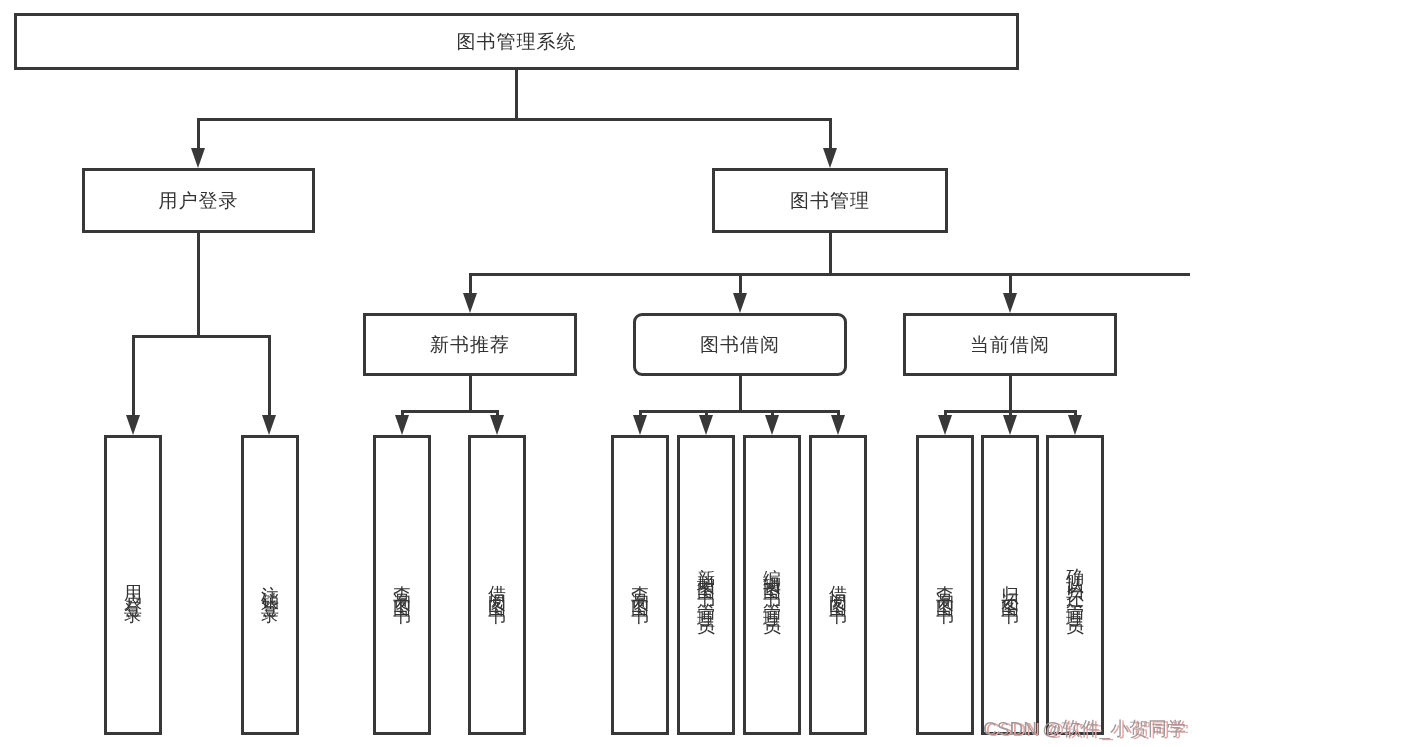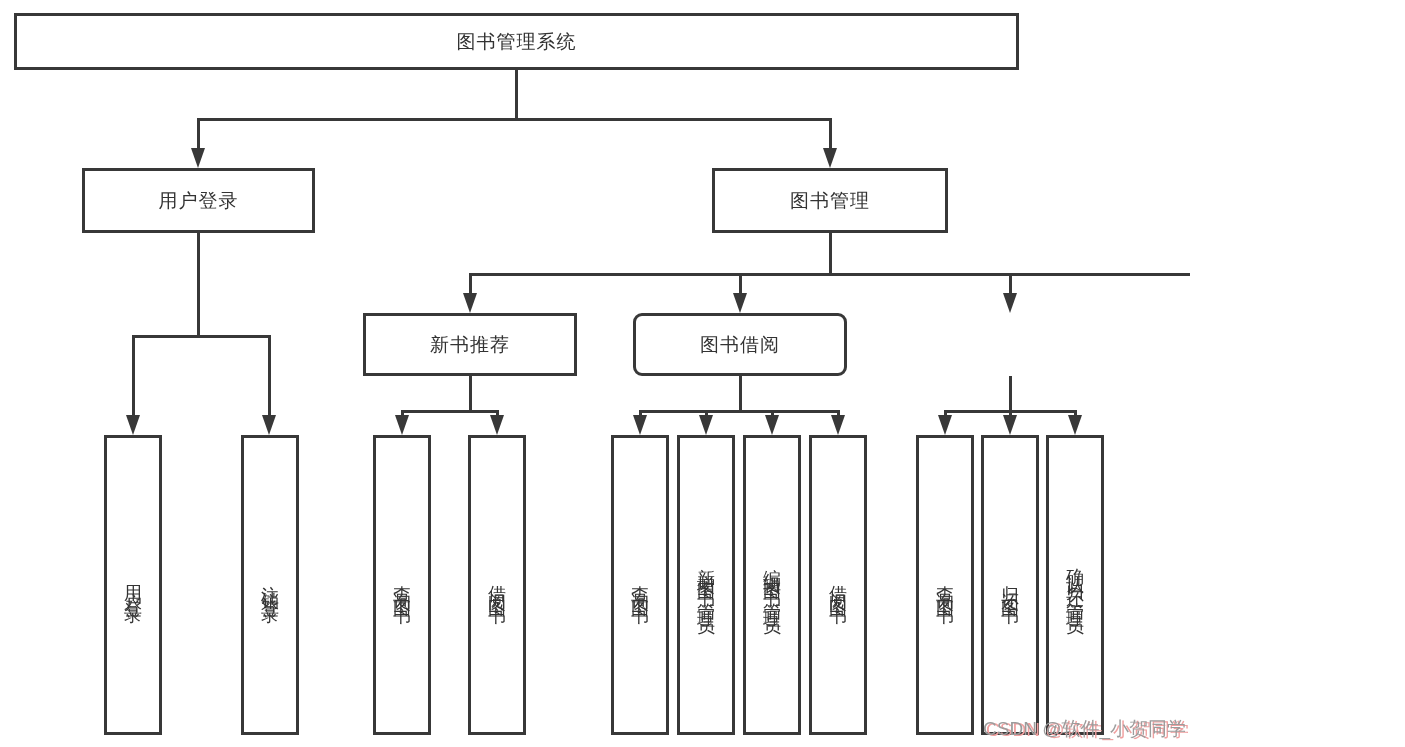--- a/index.html
+++ b/index.html
@@ -106,20 +106,23 @@
   <div class="arrowhead" style="left:1003px; top:293px;"></div>
   <div class="vline" style="left:1279px; top:273px; height:22px;"></div>
   <div class="arrowhead" style="left:1273px; top:293px;"></div>
 
   <div class="box" style="left:363px; top:313px; width:214px; height:63px;">
     <span>新书推荐</span>
   </div>
   <div class="box" style="left:633px; top:313px; width:214px; height:63px;border-radius:9px;">
     <span>图书借阅</span>
   </div>
+  <div class="box" style="left:903px; top:313px; width:214px; height:63px;">
+    <span>当前借阅</span>
+  </div>
 
   <div class="vline" style="left:469px; top:376px; height:34px;"></div>
   <div class="hline" style="left:401px; top:410px; width:98px;"></div>
   <div class="vline" style="left:401px; top:410px; height:6px;"></div>
   <div class="arrowhead" style="left:395px; top:415px;"></div>
   <div class="vline" style="left:496px; top:410px; height:6px;"></div>
   <div class="arrowhead" style="left:490px; top:415px;"></div>
 
   <div class="vline" style="left:739px; top:376px; height:34px;"></div>
   <div class="hline" style="left:639px; top:410px; width:200px;"></div>

